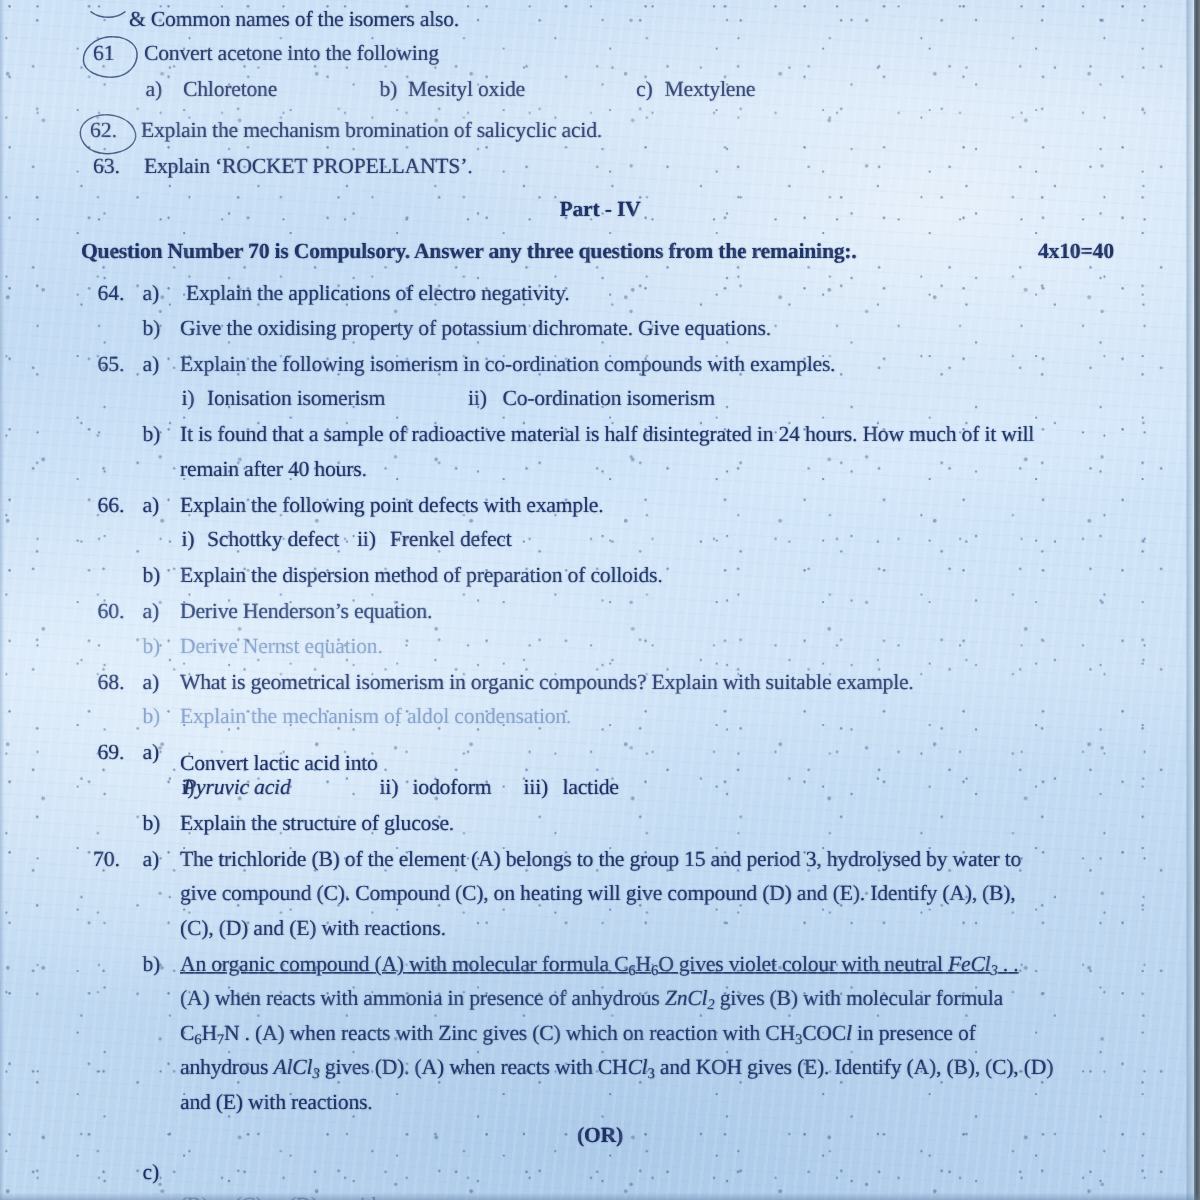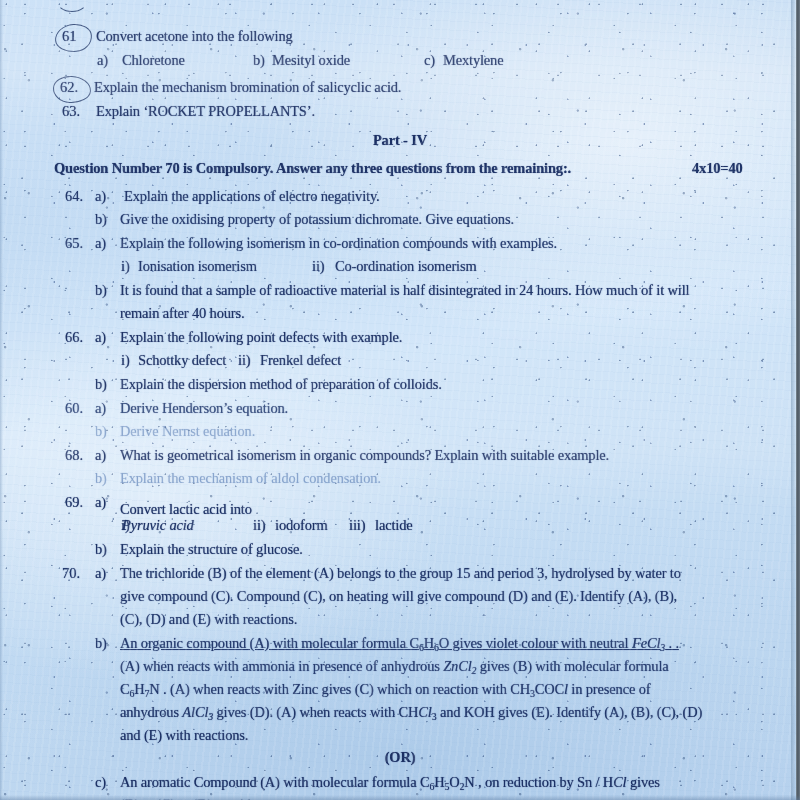--- a/index.html
+++ b/index.html
@@ -102,20 +102,21 @@
   .clip{overflow:hidden;}
 </style>
 </head>
 <body>
 
 <div id="page">
 
   <div id="text">
 
     <div class="penarc" style="left:56px;top:-12px;width:30px;height:22px;"></div>
+    <div class="ln" style="left:86px;top:6px;">&amp; Common names of the isomers also.</div>
 
     <div class="pencircle" style="left:55px;top:24px;width:35px;height:26px;"></div>
     <div class="ln num" style="left:62px;top:29px;">61</div>
     <div class="ln" style="left:96px;top:29px;">Convert acetone into the following</div>
 
     <div class="ln" style="left:97px;top:53px;">a)</div>
     <div class="ln" style="left:122px;top:53px;">Chloretone</div>
     <div class="ln" style="left:253px;top:53px;">b)</div>
     <div class="ln" style="left:272px;top:53px;">Mesityl oxide</div>
     <div class="ln" style="left:424px;top:53px;">c)</div>
@@ -201,21 +202,20 @@
     <div class="ln" style="left:95px;top:636px;">b)</div>
     <div class="ln" style="left:120px;top:636px;text-decoration:underline;">An organic compound (A) with molecular formula  C<sub>6</sub>H<sub>6</sub>O  gives violet colour with neutral  <i>FeCl<sub>3</sub></i> . .</div>
     <div class="ln" style="left:120px;top:659px;">(A) when reacts with ammonia in presence of anhydrous  <i>ZnCl<sub>2</sub></i>  gives (B) with molecular formula</div>
     <div class="ln" style="left:120px;top:682px;">C<sub>6</sub>H<sub>7</sub>N .  (A) when reacts with Zinc gives (C) which on reaction with  CH<sub>3</sub>COC<i>l</i>  in presence of</div>
     <div class="ln" style="left:120px;top:705px;">anhydrous <i>AlCl<sub>3</sub></i>  gives (D).  (A) when reacts with  CH<i>Cl</i><sub>3</sub>  and KOH gives (E).  Identify (A), (B), (C), (D)</div>
     <div class="ln" style="left:120px;top:728px;">and (E) with reactions.</div>
 
     <div class="ln bold" style="left:0;top:750px;width:800px;text-align:center;">(OR)</div>
 
     <div class="ln" style="left:95px;top:775px;">c)</div>
-    <div class="ln" style="left:120px;top:775px;">An aromatic Compound (A) with molecular formula  C<sub>6</sub>H<sub>5</sub>O<sub>2</sub>N , on reduction by Sn / H<i>Cl</i> gives</div>
 
     <div class="ln clip" style="left:120px;top:797px;height:3px;opacity:.45;">(B) ... (C) ... (D) ... with</div>
   </div>
 
   <div id="grain"></div>
   <div id="grain2"></div>
   <div id="grain3"></div>
   <div id="bands"></div>
 
   <div class="edge-r"></div>

